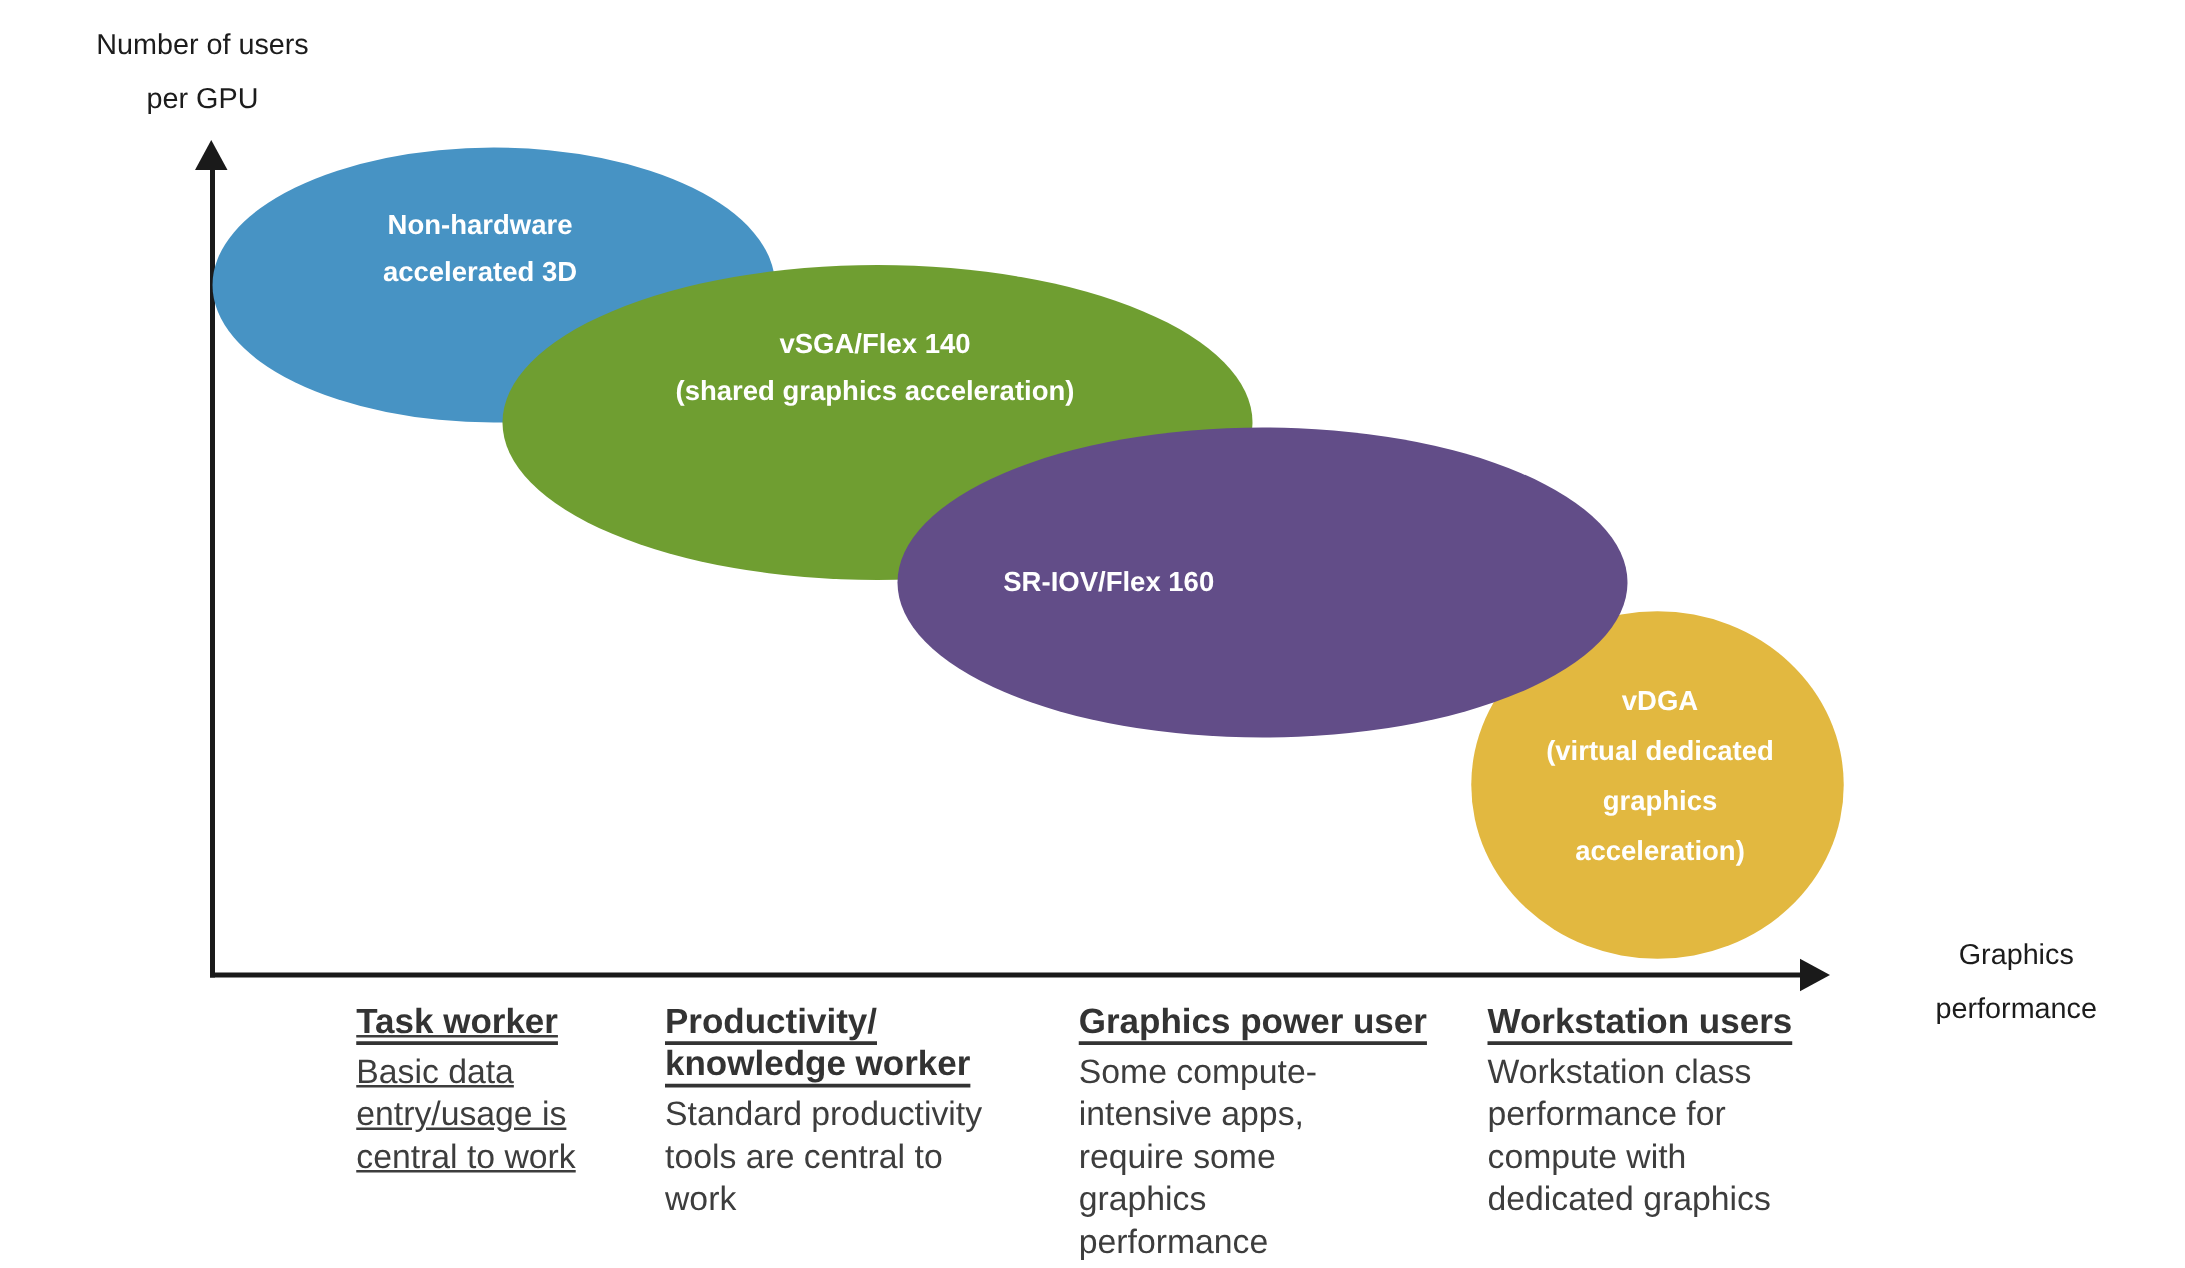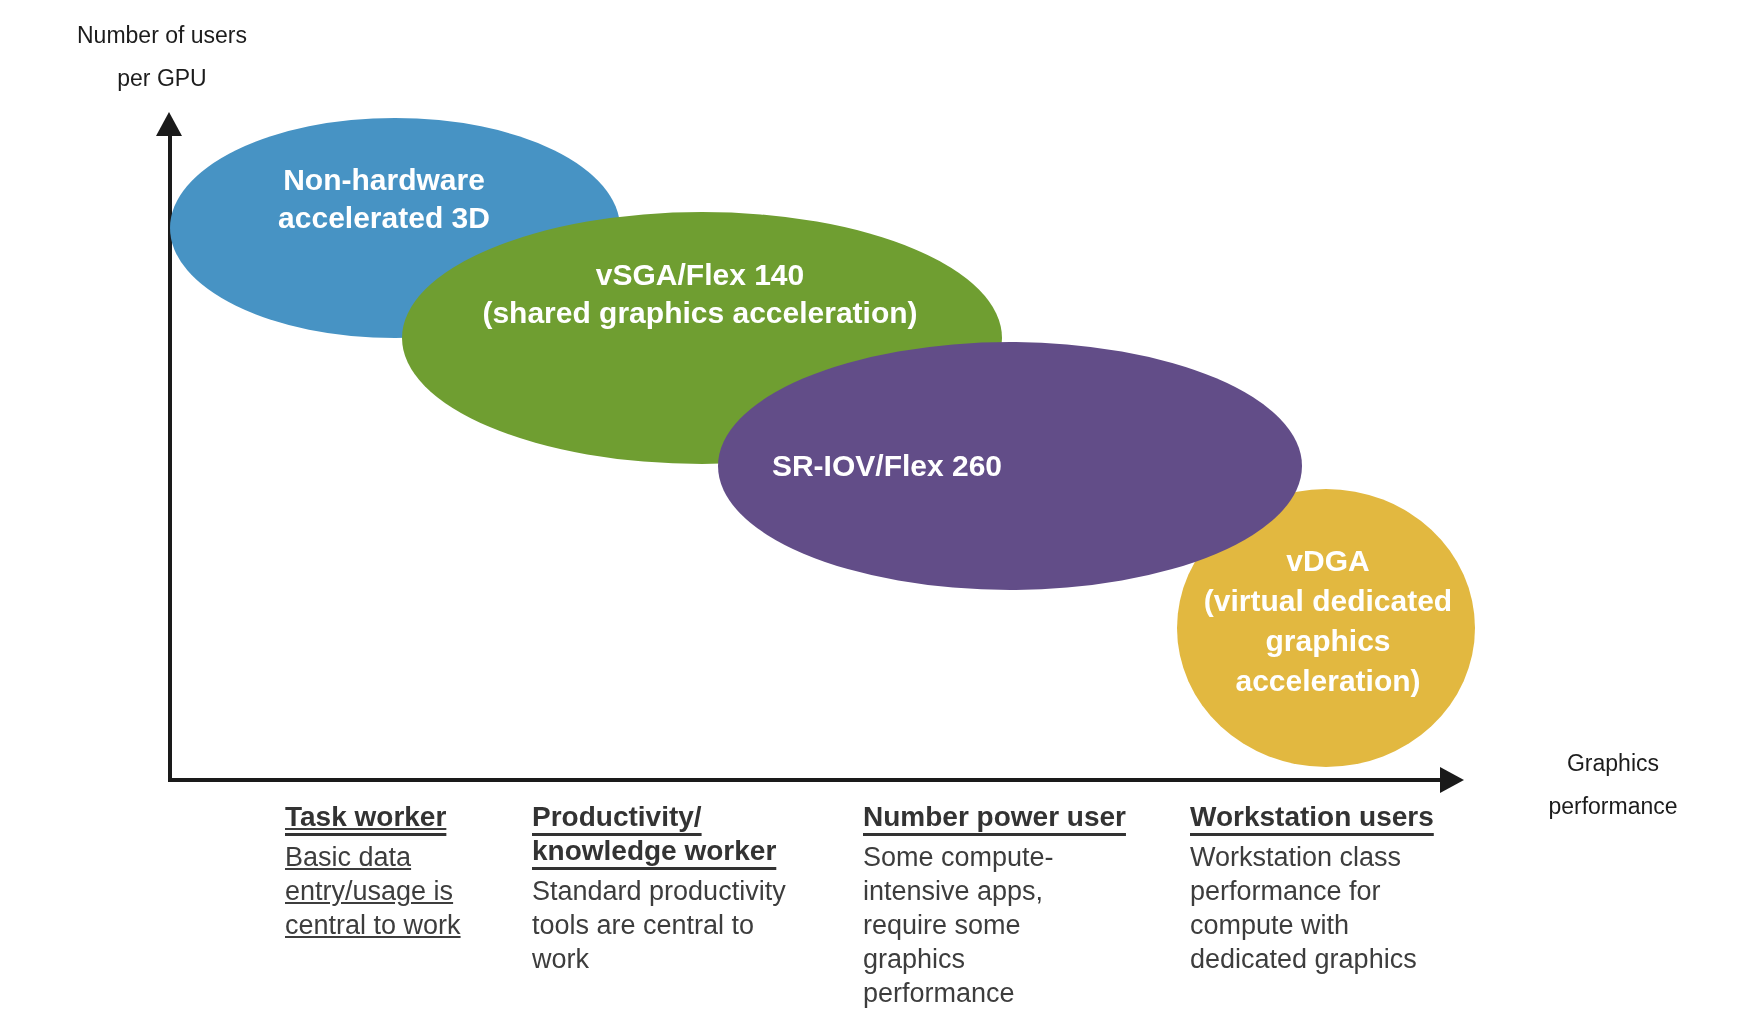--- a/index.html
+++ b/index.html
@@ -35,21 +35,21 @@
 
   
   .bubble { position: absolute; border-radius: 50%; }
   #bubble-blue   { left: 170px;  top: 118px; width: 450px; height: 220px; z-index: 1; }
   #bubble-green  { left: 402px;  top: 212px; width: 600px; height: 252px; z-index: 2; }
   #bubble-gold   { left: 1177px; top: 489px; width: 298px; height: 278px; z-index: 3; }
   #bubble-purple { left: 718px;  top: 342px; width: 584px; height: 248px; z-index: 4; }
 
   .bubble-label {
     position: absolute; z-index: 5; transform: translate(-50%, -50%);
-    color: #ffffff; font-weight: 600; font-size: 30px; line-height: 38px;
+    color: #ffffff; font-weight: 600; font-size: 22px; line-height: 38px;
     text-align: center; white-space: pre-line;
   }
   #label-blue   { left: 384px;  top: 199px; }
   #label-green  { left: 700px;  top: 294px; }
   #label-purple { left: 887px;  top: 466px; }
   #label-gold   { left: 1328px; top: 621px; line-height: 40px; }
 
   
   .segment { position: absolute; top: 800px; color: #3d3d3d; font-size: 27px; line-height: 34px; }
   #segment-1 { left: 285px; text-decoration: underline; }
@@ -80,21 +80,21 @@
 
   <div id="bubble-blue" class="bubble" style="background: rgb(71, 147, 196);"></div>
   <div id="bubble-green" class="bubble" style="background: rgb(111, 158, 49);"></div>
   <div id="bubble-gold" class="bubble" style="background: rgb(226, 184, 64);"></div>
   <div id="bubble-purple" class="bubble" style="background: rgb(98, 77, 136);"></div>
 
   <div id="label-blue" class="bubble-label">Non-hardware
 accelerated 3D</div>
   <div id="label-green" class="bubble-label">vSGA/Flex 140
 (shared graphics acceleration)</div>
-  <div id="label-purple" class="bubble-label">SR-IOV/Flex 260</div>
+  <div id="label-purple" class="bubble-label">SR-IOV/Flex 160</div>
   <div id="label-gold" class="bubble-label">vDGA
 (virtual dedicated
 graphics
 acceleration)</div>
 
   <div id="segment-1" class="segment">
     <div class="segment-heading">Task worker</div>
     <div class="segment-description">Basic data
 entry/usage is
 central to work</div>
@@ -102,21 +102,21 @@
 
   <div id="segment-2" class="segment">
     <div class="segment-heading">Productivity/
 knowledge worker</div>
     <div class="segment-description">Standard productivity
 tools are central to
 work</div>
   </div>
 
   <div id="segment-3" class="segment">
-    <div class="segment-heading">Number power user</div>
+    <div class="segment-heading">Graphics power user</div>
     <div class="segment-description">Some compute-
 intensive apps,
 require some
 graphics
 performance</div>
   </div>
 
   <div id="segment-4" class="segment">
     <div class="segment-heading">Workstation users</div>
     <div class="segment-description">Workstation class

